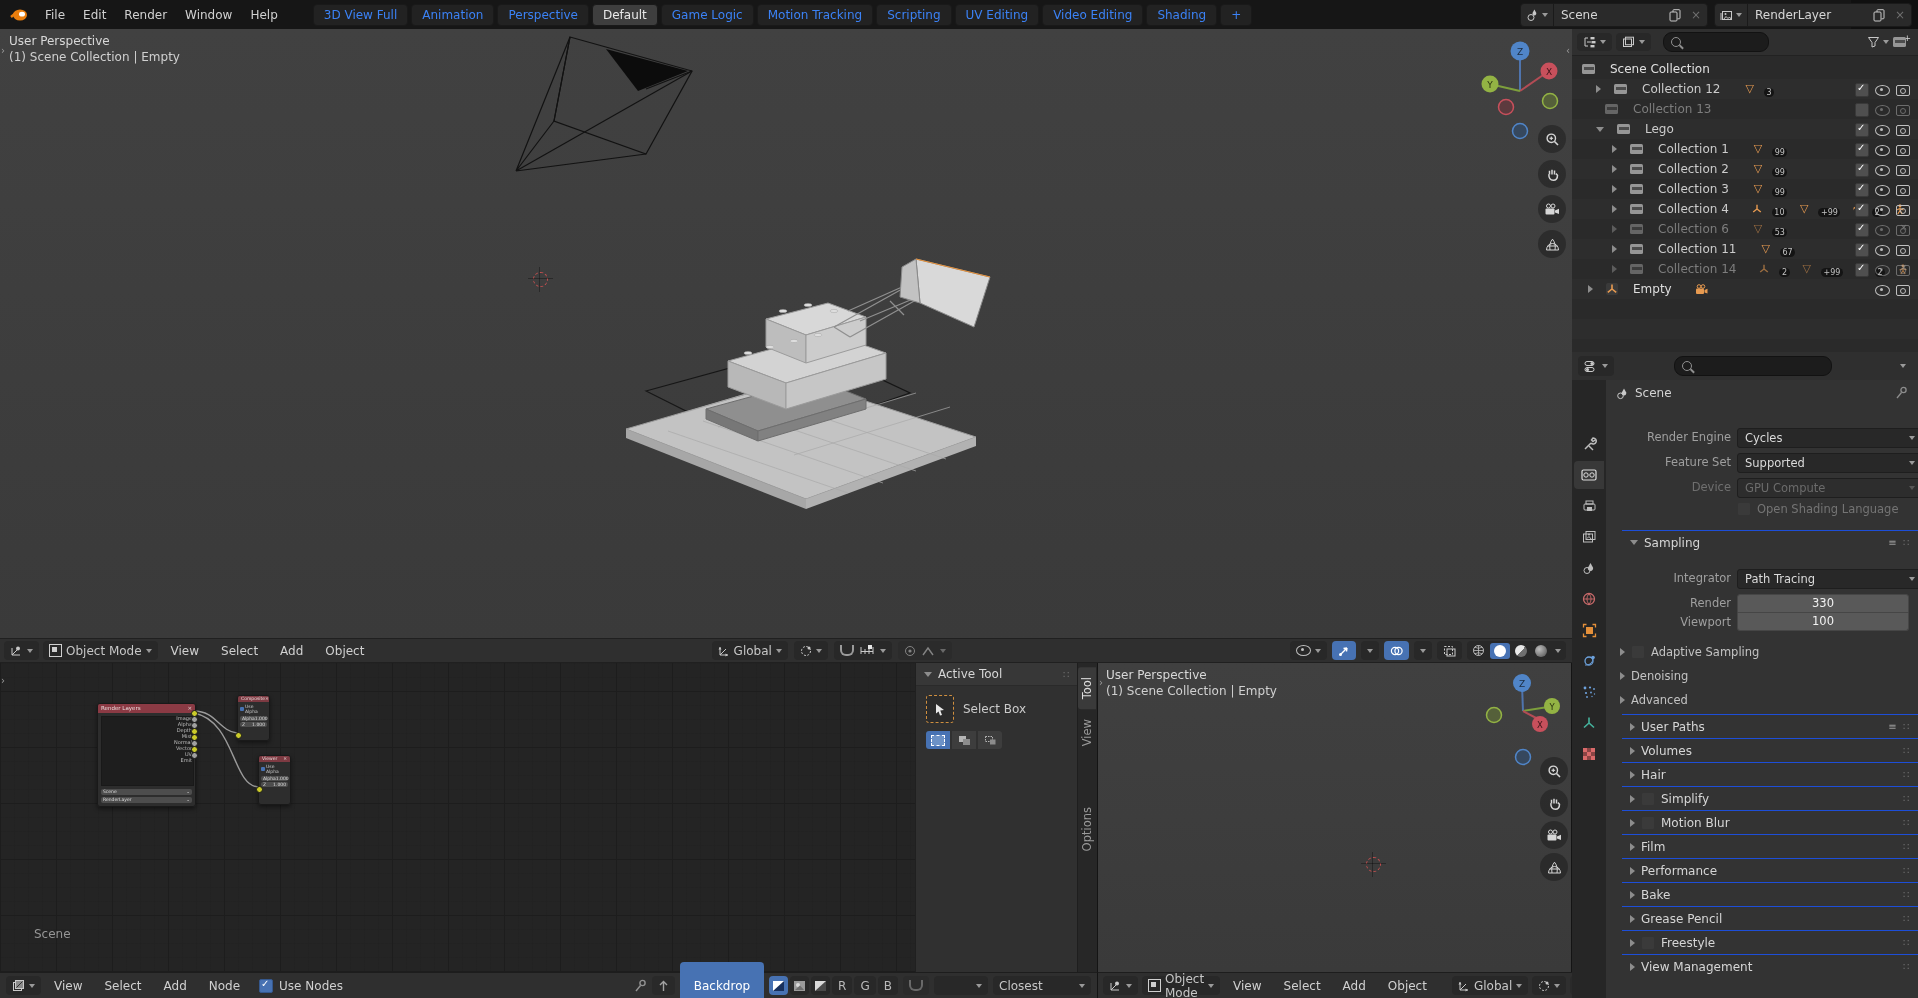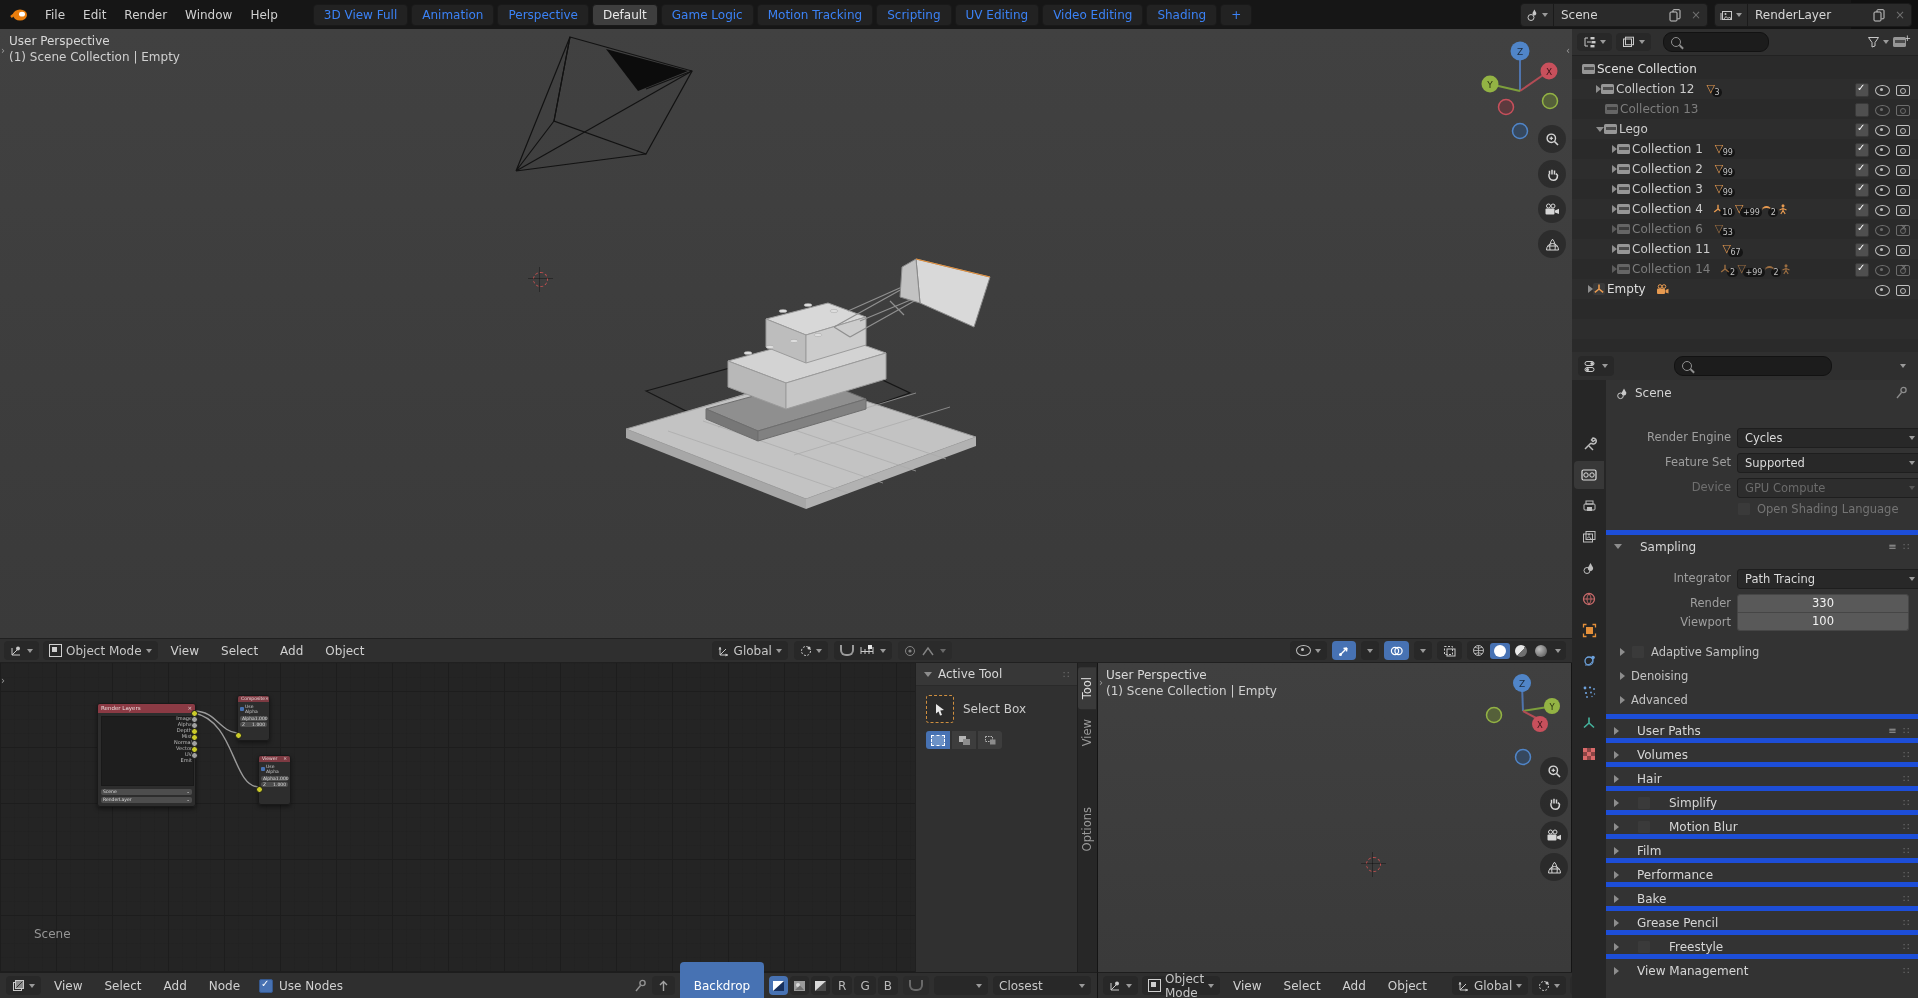--- a/index.html
+++ b/index.html
@@ -37,30 +37,30 @@
   .i-coll{width:13px;height:10px;background:#969696;border-radius:1.5px;position:relative;flex:none}
   .i-coll::after{content:"";position:absolute;left:1.5px;top:2.5px;width:10px;height:3px;background:#4c4c4c}
   
   .b-mesh{color:#e79a50;font-size:11px;line-height:10px;flex:none}
   .b-mesh::before{content:"▽";font-weight:bold}
   .b-curve{width:9px;height:7px;border-top:2px solid #e79a50;border-radius:50%;flex:none;margin-top:3px}
   .cnt{font-size:8px;background:#141414;color:#c2c2c2;border-radius:5px;padding:0 2.5px;margin-left:-3px;margin-top:7px;flex:none;line-height:9px}
   .drag-dots{color:#6f6f6f;font-size:10px;letter-spacing:1px}
   .listico{color:#9a9a9a;font-size:10px}
   
-  .ol-row{position:absolute;left:0;right:0;height:20px;display:flex;align-items:center;gap:0;padding-left:8px}
+  .ol-row{position:absolute;left:0;right:0;height:20px;display:flex;align-items:center;gap:13px;padding-left:8px}
   .ol-row.stripe{background:#2d2d2d}
   .ol-label{font-size:12px;color:#cccccc;white-space:nowrap;margin-left:2px}
   .ol-row.dim .ol-label{color:#7d7d7d}
   .ol-row.dim .i-coll{opacity:.55}
   .ctrl{position:absolute;top:4px}
   
   .plabel{position:absolute;width:125px;text-align:right;color:#9f9f9f;font-size:11.5px}
   .pwidget{position:absolute;left:131px;width:170px}
-  .sect{position:absolute;left:0;right:0;height:23px;display:flex;align-items:center;gap:18px;padding-left:8px;border-top:5px solid #1d4ed8;background:#333333}
+  .sect{position:absolute;left:16px;right:0;height:23px;display:flex;align-items:center;gap:6px;padding-left:8px;border-top:1px solid #1d4ed8;background:#333333}
   .sect .t{color:#d6d6d6;font-size:12px}
   .sub{position:absolute;left:14px;display:flex;align-items:center;gap:6px;height:20px}
   .sub .t{color:#c3c3c3;font-size:11.5px}
   .sect .right, .hdr-right{position:absolute;right:8px;display:flex;gap:6px;align-items:center}
   
   .ptab{position:absolute;left:2px;width:30px;height:28px;display:flex;align-items:center;justify-content:center;border-radius:4px 0 0 4px}
   .ptab.active{background:#383838}
   
   .node{position:absolute;background:#2e2e2ef2;border:1px solid #191919;border-radius:3px;box-shadow:0 2px 4px #0007}
   .nhead{height:9px;background:#7d3a42;border-radius:2px 2px 0 0;color:#e8d9d9;font-size:5.5px;line-height:9px;padding:0 3px;display:flex;justify-content:space-between}

